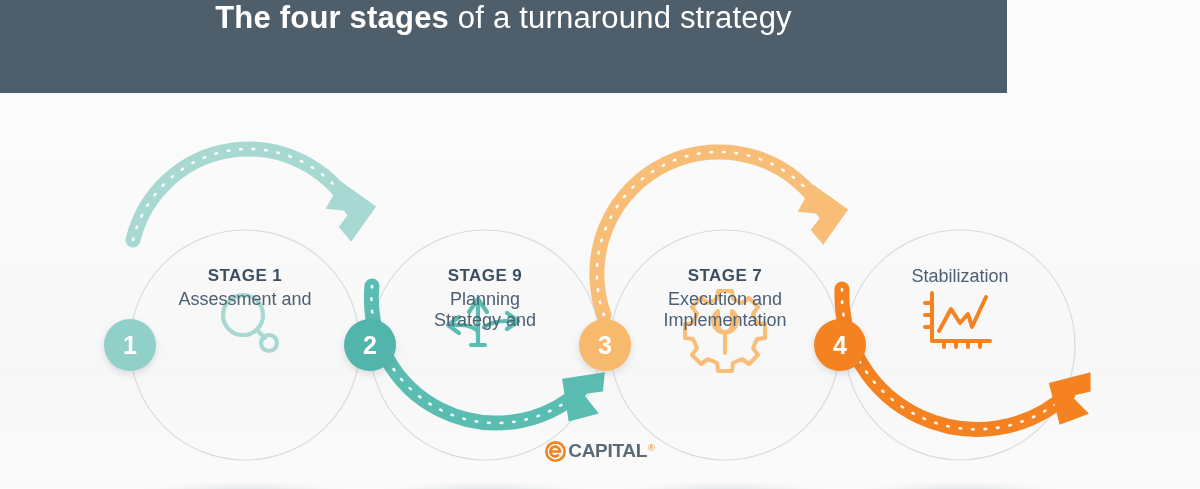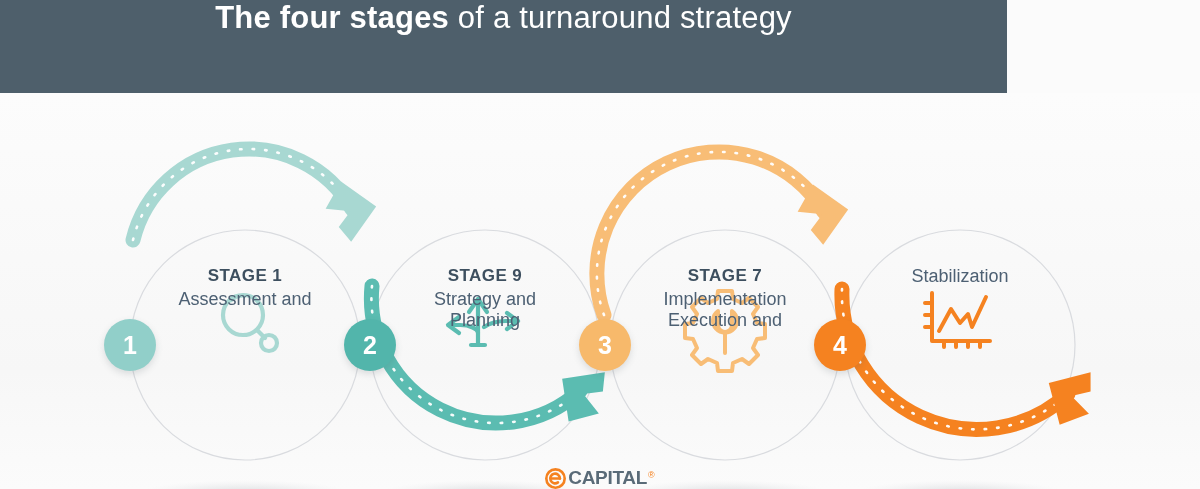--- a/index.html
+++ b/index.html
@@ -96,21 +96,21 @@
   }
 
   
   .footer {
     position: absolute;
     left: 0;
     top: 440px;
     width: 1200px;
     height: 49px;
     display: flex;
-    align-items: flex-end;
+    align-items: flex-start;
     justify-content: center;
   }
   .logo {
     display: flex;
     align-items: center;
   }
   .logo-e {
     width: 21px;
     height: 21px;
     margin-right: 2px;
@@ -250,28 +250,28 @@
       <span>4</span>
     </div>
 
     <div class="stage-text" style="left:130px; top:173px;">
       <div class="stage-title">STAGE 1</div>
       <div class="stage-desc">Assessment and</div>
     </div>
 
     <div class="stage-text" style="left:370px; top:173px;">
       <div class="stage-title">STAGE 9</div>
+      <div class="stage-desc">Planning</div>
       <div class="stage-desc">Strategy and</div>
-      <div class="stage-desc">Planning</div>
     </div>
 
     <div class="stage-text" style="left:610px; top:173px;">
       <div class="stage-title">STAGE 7</div>
+      <div class="stage-desc">Execution and</div>
       <div class="stage-desc">Implementation</div>
-      <div class="stage-desc">Execution and</div>
     </div>
 
     <div class="stage-text" style="left:845px; top:173px;">
       <div class="stage-desc">Stabilization</div>
     </div>
 
   </div>
 
   <div class="footer">
     <div class="logo">

